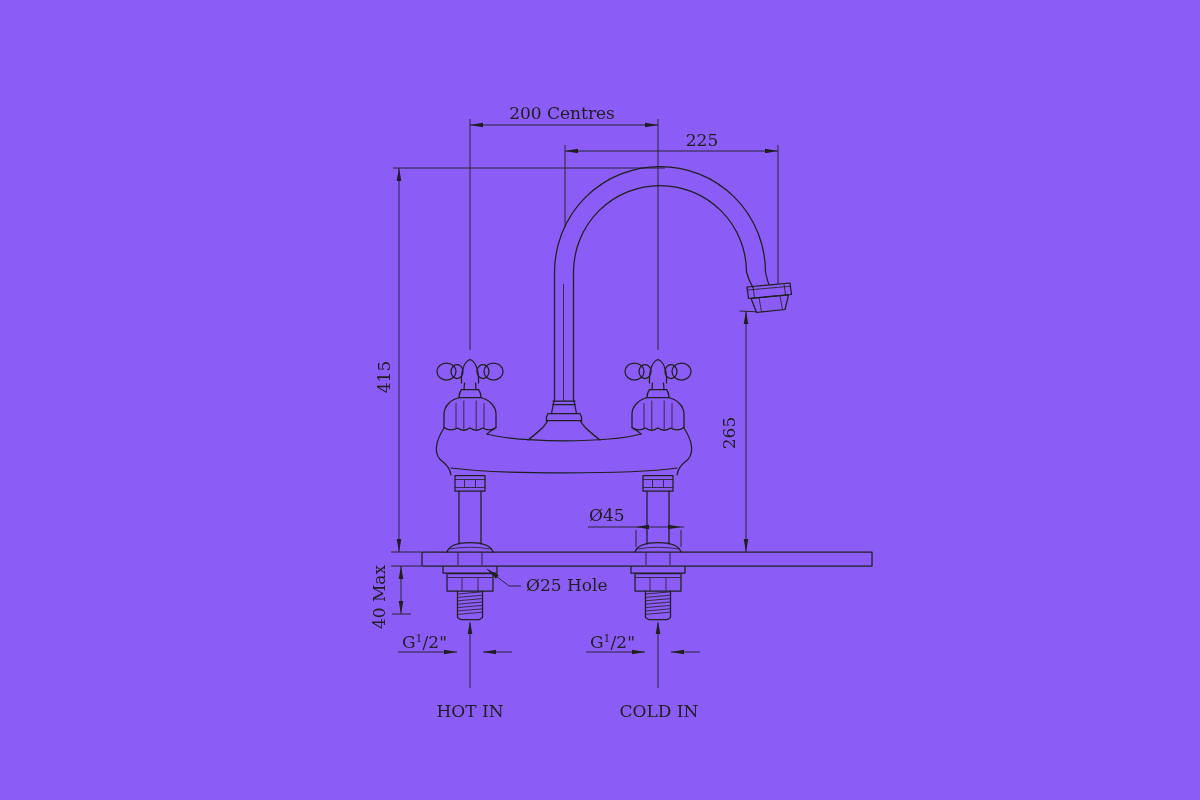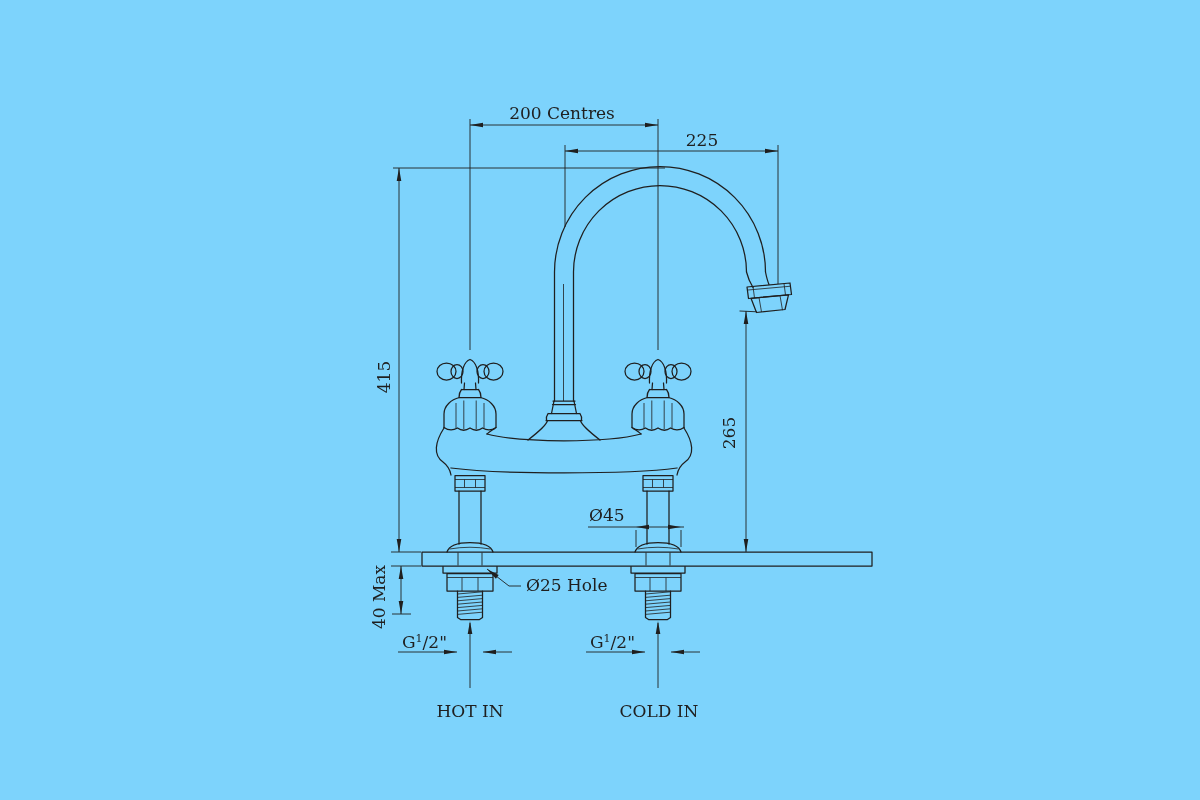--- a/index.html
+++ b/index.html
@@ -1,16 +1,16 @@
 <!DOCTYPE html>
 <html><head>
 <meta charset="utf-8">
 <style>
   html,body{margin:0;padding:0;background:#ffffff;}
-  .stage{width:1200px;height:800px;background:#7dd3fc;position:relative;overflow:hidden;}
+  .stage{width:1200px;height:800px;background:#8b5cf6;position:relative;overflow:hidden;}
   svg{display:block;}
   .o{stroke:#1f1f1f;stroke-width:1.25;fill:none;stroke-linecap:round;stroke-linejoin:round;}
   .d{stroke:#1f1f1f;stroke-width:0.9;fill:none;stroke-linecap:butt;}
   .h{stroke:#1f1f1f;stroke-width:0.8;fill:none;}
   .ah{fill:#1f1f1f;stroke:none;}
   text{fill:#1f1f1f;font-family:"DejaVu Serif","Liberation Serif",serif;font-size:17px;}
 </style>
 </head>
 <body>
 

